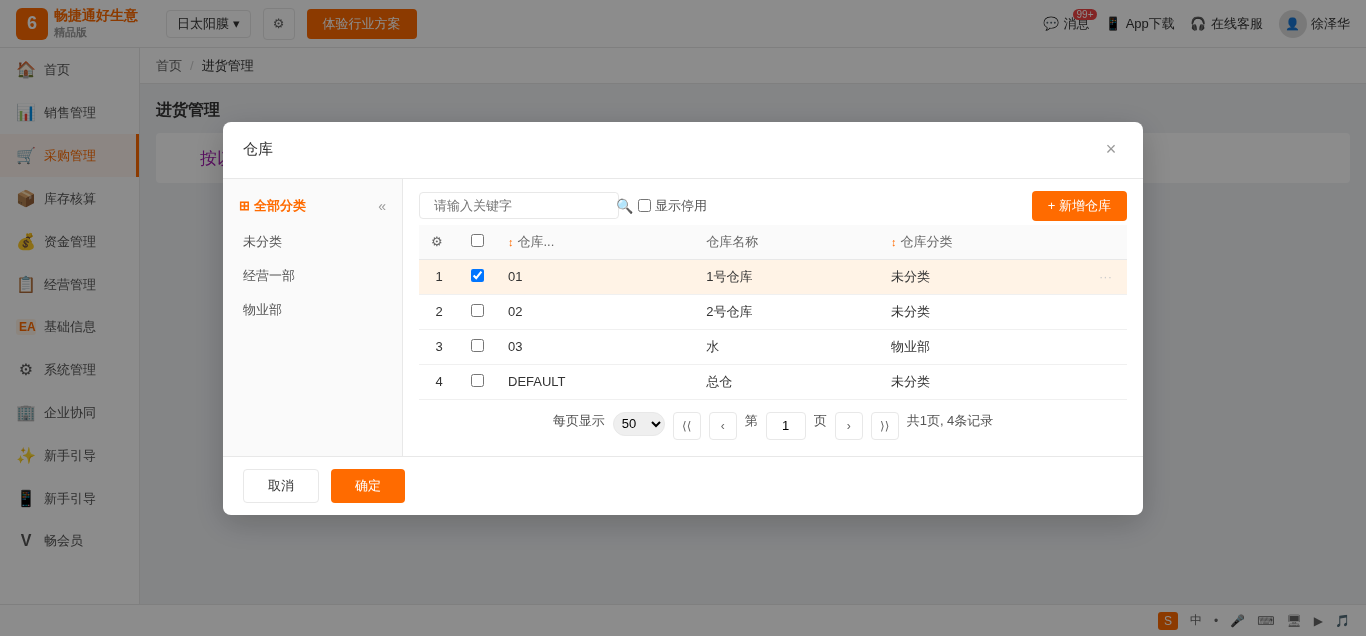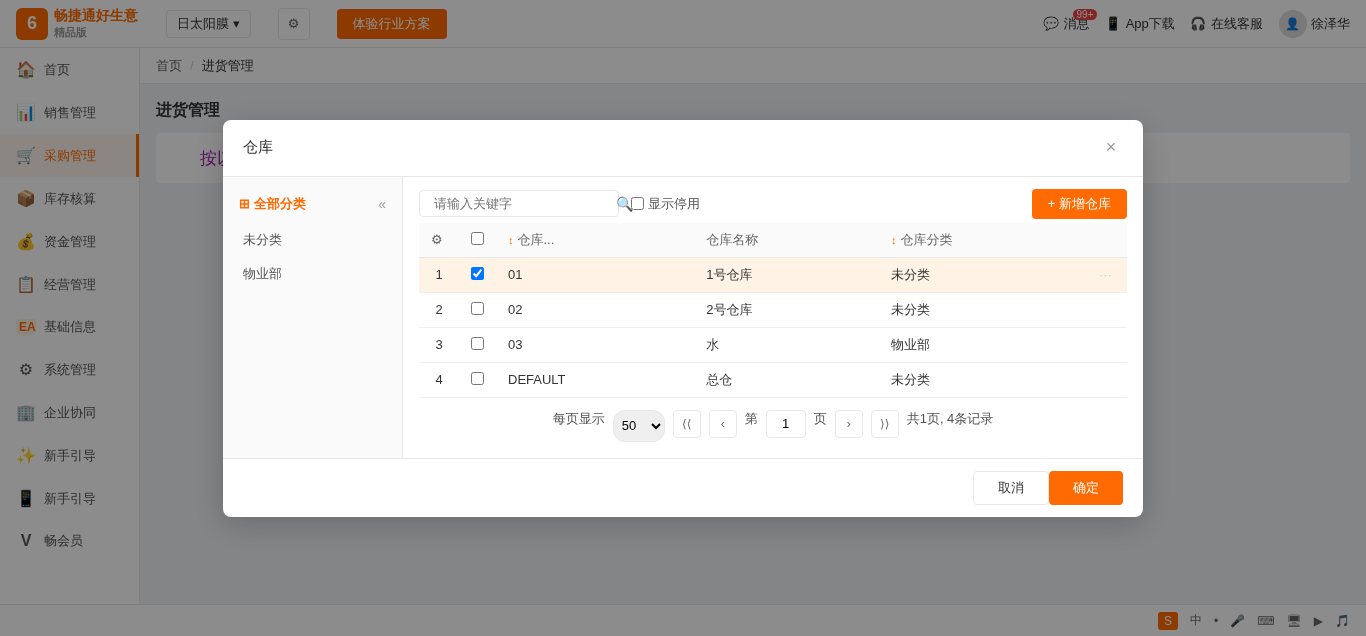--- a/index.html
+++ b/index.html
@@ -29,21 +29,21 @@
       background: #ff6b00;
       border-radius: 6px;
       display: flex; align-items: center; justify-content: center;
       color: white; font-size: 18px; font-weight: bold;
     }
     .logo-sub { font-size: 11px; color: #999; }
     .topbar-center {
       flex: 1;
       display: flex;
       align-items: center;
-      gap: 27px;
+      gap: 12px;
       padding-left: 20px;
     }
     .store-selector {
       display: flex; align-items: center; gap: 4px;
       background: #fff; border: 1px solid #e8e8e8;
       padding: 4px 10px; border-radius: 4px; cursor: pointer;
       font-size: 13px; color: #333;
     }
     .gear-btn {
       width: 32px; height: 32px;
@@ -152,21 +152,21 @@
     .modal-sidebar-title {
       display: flex; align-items: center; gap: 4px;
       color: #ff6b00; font-size: 13px; font-weight: bold; cursor: pointer;
     }
     .modal-sidebar-collapse { cursor: pointer; color: #999; font-size: 14px; }
     .modal-sidebar-item {
       padding: 8px 20px; font-size: 13px; color: #555; cursor: pointer;
     }
     .modal-main { flex: 1; display: flex; flex-direction: column; padding: 12px 16px; overflow: hidden; }
     .modal-toolbar {
-      display: flex; align-items: center; gap: 12px; margin-bottom: 4px;
+      display: flex; align-items: center; gap: 19px; margin-bottom: 4px;
     }
     .search-box {
       display: flex; align-items: center;
       border: 1px solid #e8e8e8; border-radius: 4px;
       padding: 0 8px; background: #fff; width: 200px;
     }
     .search-input {
       border: none; outline: none; font-size: 13px; padding: 5px 6px; flex: 1;
       color: #333;
     }
@@ -203,28 +203,28 @@
     .page-btn {
       width: 28px; height: 28px; border: 1px solid #e8e8e8; border-radius: 4px;
       display: flex; align-items: center; justify-content: center;
       cursor: pointer; color: #666; background: #fff; font-size: 12px;
     }
     .page-input {
       width: 40px; height: 28px; border: 1px solid #e8e8e8; border-radius: 4px;
       text-align: center; font-size: 13px; outline: none;
     }
     .page-select {
-      height: 32px; border: 1px solid #e8e8e8; border-radius: 12px;
+      height: 24px; border: 1px solid #e8e8e8; border-radius: 12px;
       font-size: 13px; padding: 0 4px; outline: none;
     }
 
     
     .modal-footer {
       padding: 12px 20px; border-top: 1px solid #e8e8e8;
-      display: flex; justify-content: flex-end; gap: 0;
+      display: flex; gap: 12px;
     }
     .cancel-btn {
       padding: 7px 24px; border: 1px solid #e8e8e8; border-radius: 4px;
       background: #fff; color: #333; cursor: pointer; font-size: 13px;
     }
     .confirm-btn {
       padding: 7px 24px; border: none; border-radius: 4px;
       background: #ff6b00; color: white; cursor: pointer; font-size: 13px;
     }
 
@@ -359,20 +359,23 @@
       <div class="modal-sidebar">
         <div class="modal-sidebar-header">
           <div class="modal-sidebar-title">
             <span>⊞</span>
             <span>全部分类</span>
           </div>
           <span class="modal-sidebar-collapse">«</span>
         </div>
         <div class="modal-sidebar-item">
           <span>未分类</span>
+        </div>
+        <div class="modal-sidebar-item">
+          <span>经营一部</span>
         </div>
         <div class="modal-sidebar-item">
           <span>物业部</span>
         </div>
       </div>
 
       <div class="modal-main">
 
         <div class="modal-toolbar">
           <div class="search-box">

